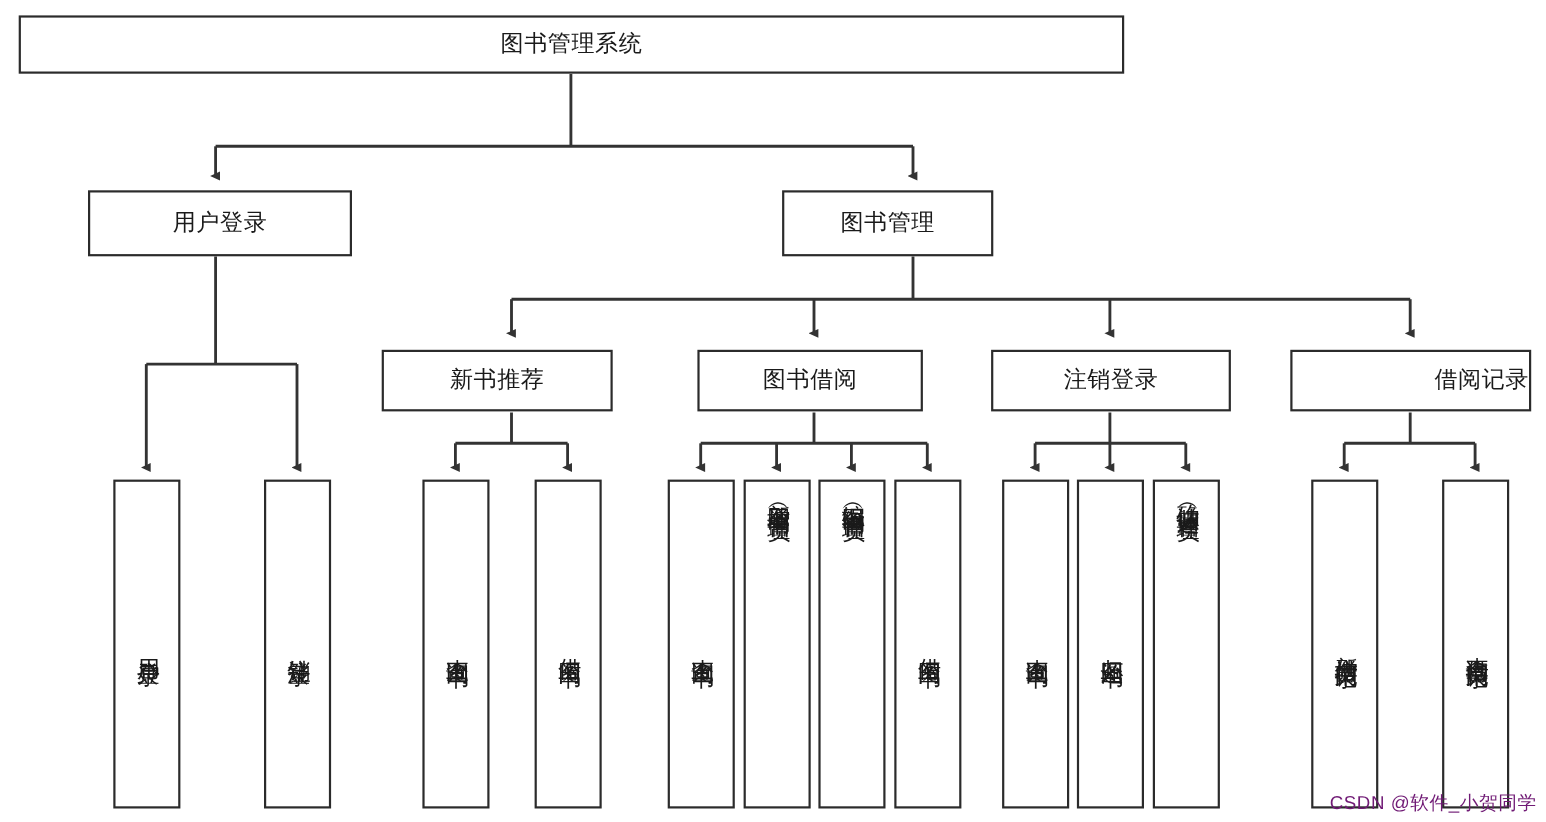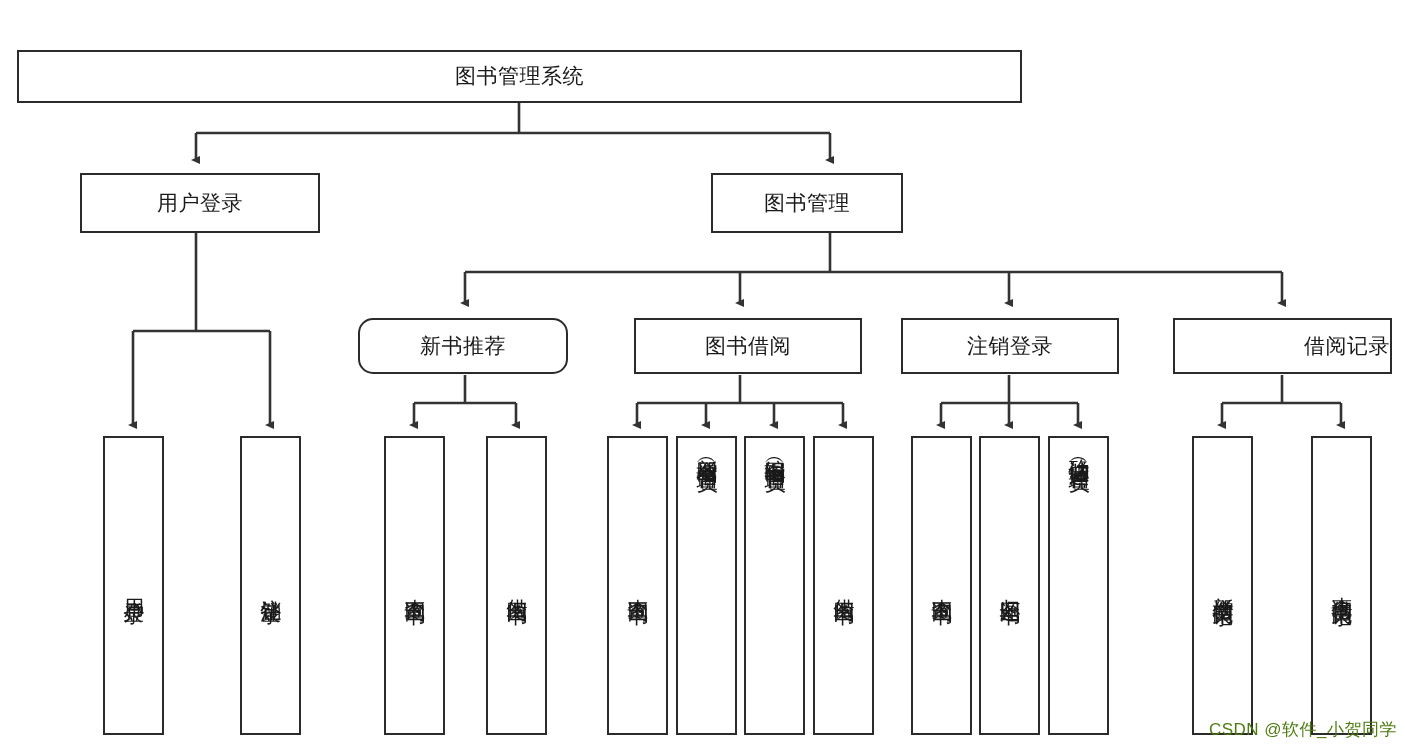--- a/index.html
+++ b/index.html
@@ -55,21 +55,21 @@
     justify-content: flex-start;
   }
   .node-label {
     display: block;
   }
   .watermark {
     position: absolute;
     right: 8px;
     bottom: 6px;
     font-size: 17px;
-    color: #4d7c0f;
+    color: #701a75;
     letter-spacing: 0.5px;
     white-space: nowrap;
     user-select: none;
   }
 </style>
 </head>
 <body>
 
 <div id="diagram-root">
 
@@ -117,37 +117,37 @@
       <path d="M1009,403 L1009,425" marker-end="url(#arrow)"></path>
       <path d="M1078,403 L1078,425" marker-end="url(#arrow)"></path>
 
       <path d="M1282,375 L1282,403"></path>
       <path d="M1222,403 L1341,403"></path>
       <path d="M1222,403 L1222,425" marker-end="url(#arrow)"></path>
       <path d="M1341,403 L1341,425" marker-end="url(#arrow)"></path>
     </g>
   </svg>
 
-  <div class="node horizontal" style="left:17px; top:14px; width:1005px; height:53px;margin-top:36px;">
+  <div class="node horizontal" style="left:17px; top:14px; width:1005px; height:53px;">
     <span class="node-label">图书管理系统</span>
   </div>
 
   <div class="node horizontal" style="left:80px; top:173px; width:240px; height:60px;">
     <span class="node-label">用户登录</span>
   </div>
 
   <div class="node horizontal" style="left:711px; top:173px; width:192px; height:60px;">
     <span class="node-label">图书管理</span>
   </div>
 
-  <div class="node horizontal" style="left:358px; top:318px; width:210px; height:56px;border-radius:15px;">
+  <div class="node horizontal" style="left:347px; top:318px; width:210px; height:56px;">
     <span class="node-label">新书推荐</span>
   </div>
 
-  <div class="node horizontal" style="left:634px; top:318px; width:228px; height:56px;">
+  <div class="node horizontal" style="left:634px; top:318px; width:205px; height:56px;">
     <span class="node-label">图书借阅</span>
   </div>
 
   <div class="node horizontal" style="left:901px; top:318px; width:218px; height:56px;">
     <span class="node-label">注销登录</span>
   </div>
 
   <div class="node horizontal" style="left:1173px; top:318px; width:219px; height:56px;justify-content:flex-end;">
     <span class="node-label">借阅记录</span>
   </div>

